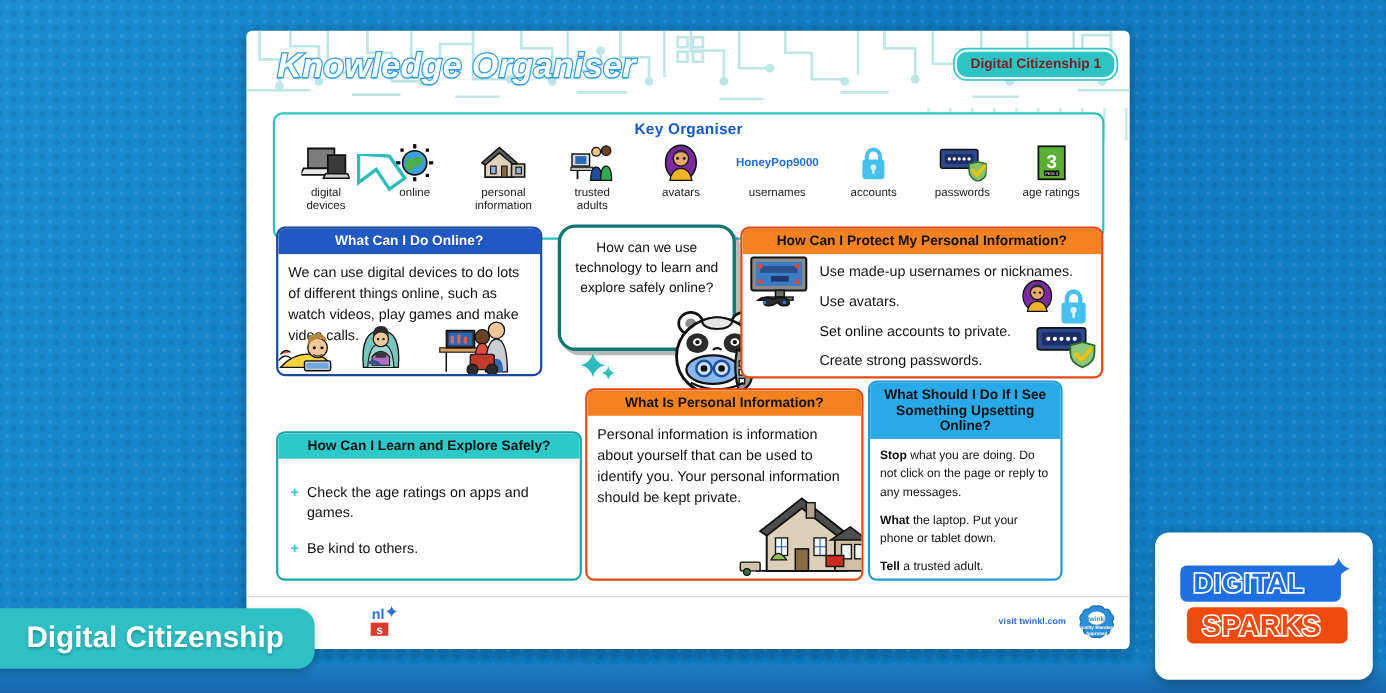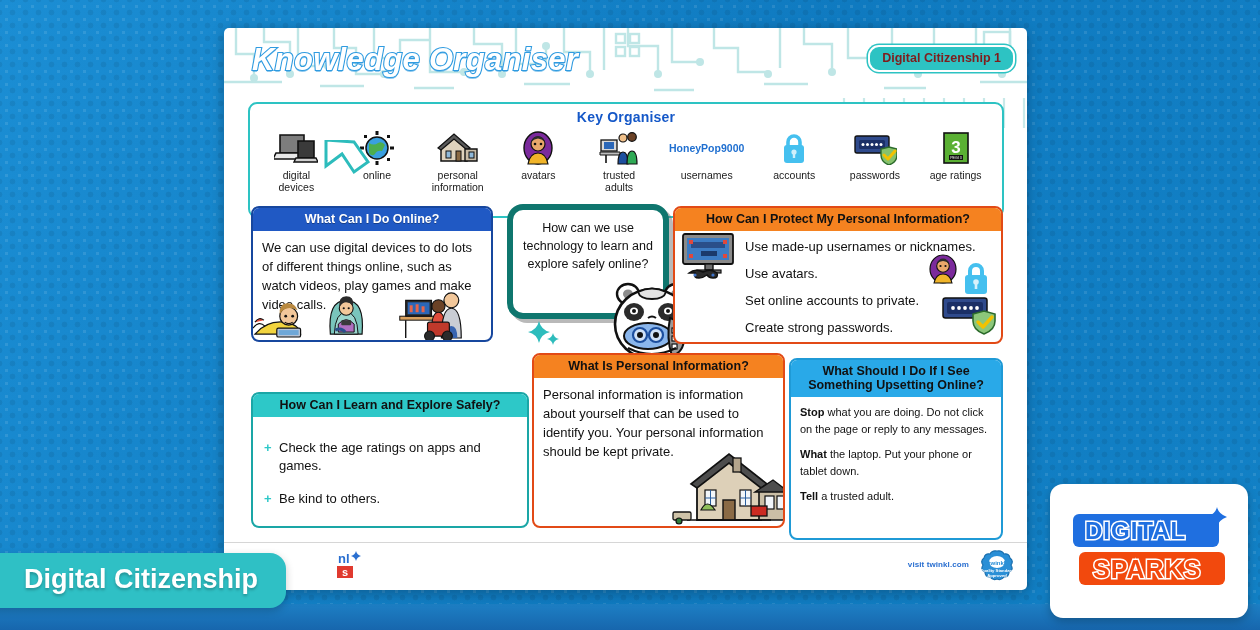--- a/index.html
+++ b/index.html
@@ -128,21 +128,21 @@
   .p-orange { border-color: #e24a16; }
   .p-orange > .panel-head { background: #f58220; color:#111; }
   .p-cyan   { border-color: #1f9ad6; }
   .p-cyan   > .panel-head { background: #29a9e8; color:#111; }
 
   
   #panel-online     { left: 27px;  top: 178px; width: 242px; height: 136px; }
   #panel-safely     { left: 27px;  top: 364px; width: 278px; height: 136px; }
   #panel-protect    { left: 449px; top: 178px; width: 330px; height: 138px; }
   #panel-personal   { left: 308px; top: 325px; width: 253px; height: 175px; }
-  #panel-upsetting  { left: 565px; top: 330px; width: 214px; height: 182px; }
+  #panel-upsetting  { left: 565px; top: 318px; width: 177px; height: 182px; }
 
   
   #kids-strip {
     position: absolute; left: 0; right: 0; bottom: 0; height: 56px;
   }
   #kids-strip svg { display:block; width:100%; height:100%; }
 
   
   .bullet-list { list-style: none; }
   .bullet-list li {
@@ -156,21 +156,21 @@
 
   .p-line { margin-bottom: 8px; }
   .p-line:last-child { margin-bottom: 0; }
   .p-line b { font-weight: 700; }
 
   
   #bubble {
     position: absolute; left: 283px; top: 176px;
     width: 162px; height: 115px;
     background: #fff;
-    border: 6px solid #0f766e;
+    border: 3px solid #0f766e;
     border-radius: 16px;
     box-shadow: 4px 4px 0 rgba(100,100,100,.45);
   }
   #bubble-text {
     padding: 9px 8px; text-align: center;
     font-size: 12.5px; line-height: 18px; color: #111;
   }
   #bubble-tail {
     position: absolute; left: 100px; top: 112px;
     width: 0; height: 0;
@@ -379,46 +379,46 @@
             <rect x="9" y="20" width="5" height="7" fill="#8fb8d8" stroke="#111" stroke-width="1"></rect>
             <rect x="19" y="20" width="5" height="10" fill="#8a6a45" stroke="#111" stroke-width="1"></rect>
             <rect x="32" y="21" width="5" height="6" fill="#8fb8d8" stroke="#111" stroke-width="1"></rect>
           </svg>
         </div>
         <div class="vocab-label">personal<br>information</div>
       </div>
 
       <div class="vocab-item">
         <div class="vocab-ico">
-          <svg width="30" height="34" viewBox="0 0 30 34">
-            <ellipse cx="15" cy="17" rx="14" ry="16" fill="#7b2a9c" stroke="#111" stroke-width="1.4"></ellipse>
-            <circle cx="15" cy="13" r="7" fill="#e8a86a" stroke="#111" stroke-width="1.2"></circle>
-            <path d="M8 11 q7 -7 14 0 q-2 -6 -7 -6 q-5 0 -7 6z" fill="#2b2b2b"></path>
-            <circle cx="12" cy="13" r="1.3" fill="#111"></circle>
-              <circle cx="18" cy="13" r="1.3" fill="#111"></circle>
-            <path d="M5 33 q2 -11 10 -11 q8 0 10 11z" fill="#f0b429" stroke="#111" stroke-width="1.2"></path>
-          </svg>
-        </div>
-        <div class="vocab-label">avatars</div>
-      </div>
-
-      <div class="vocab-item">
-        <div class="vocab-ico">
           <svg width="42" height="36" viewBox="0 0 42 36">
             <rect x="3" y="10" width="16" height="11" fill="#d9d9d9" stroke="#111" stroke-width="1.3"></rect>
             <rect x="6" y="12" width="10" height="7" fill="#2b67b8"></rect>
             <path d="M2 22 h20 v3 H2z" fill="#bdbdbd" stroke="#111" stroke-width="1"></path>
             <path d="M8 25 v8" stroke="#111" stroke-width="1.6"></path>
             <circle cx="25" cy="8" r="4" fill="#f0c08a" stroke="#111" stroke-width="1.2"></circle>
             <path d="M20 34 q0 -12 5 -12 q5 0 5 12z" fill="#1d4f9e" stroke="#111" stroke-width="1.2"></path>
             <circle cx="34" cy="7" r="4.3" fill="#6b4226" stroke="#111" stroke-width="1.2"></circle>
             <path d="M29 34 q0 -13 5 -13 q5 0 5 13z" fill="#2faa55" stroke="#111" stroke-width="1.2"></path>
           </svg>
         </div>
         <div class="vocab-label">trusted<br>adults</div>
+      </div>
+
+      <div class="vocab-item">
+        <div class="vocab-ico">
+          <svg width="30" height="34" viewBox="0 0 30 34">
+            <ellipse cx="15" cy="17" rx="14" ry="16" fill="#7b2a9c" stroke="#111" stroke-width="1.4"></ellipse>
+            <circle cx="15" cy="13" r="7" fill="#e8a86a" stroke="#111" stroke-width="1.2"></circle>
+            <path d="M8 11 q7 -7 14 0 q-2 -6 -7 -6 q-5 0 -7 6z" fill="#2b2b2b"></path>
+            <circle cx="12" cy="13" r="1.3" fill="#111"></circle>
+              <circle cx="18" cy="13" r="1.3" fill="#111"></circle>
+            <path d="M5 33 q2 -11 10 -11 q8 0 10 11z" fill="#f0b429" stroke="#111" stroke-width="1.2"></path>
+          </svg>
+        </div>
+        <div class="vocab-label">avatars</div>
       </div>
 
       <div class="vocab-item" style="width:96px">
         <div class="vocab-ico">
           <span class="vocab-username-text">HoneyPop9000</span>
         </div>
         <div class="vocab-label">usernames</div>
       </div>
 
       <div class="vocab-item">

